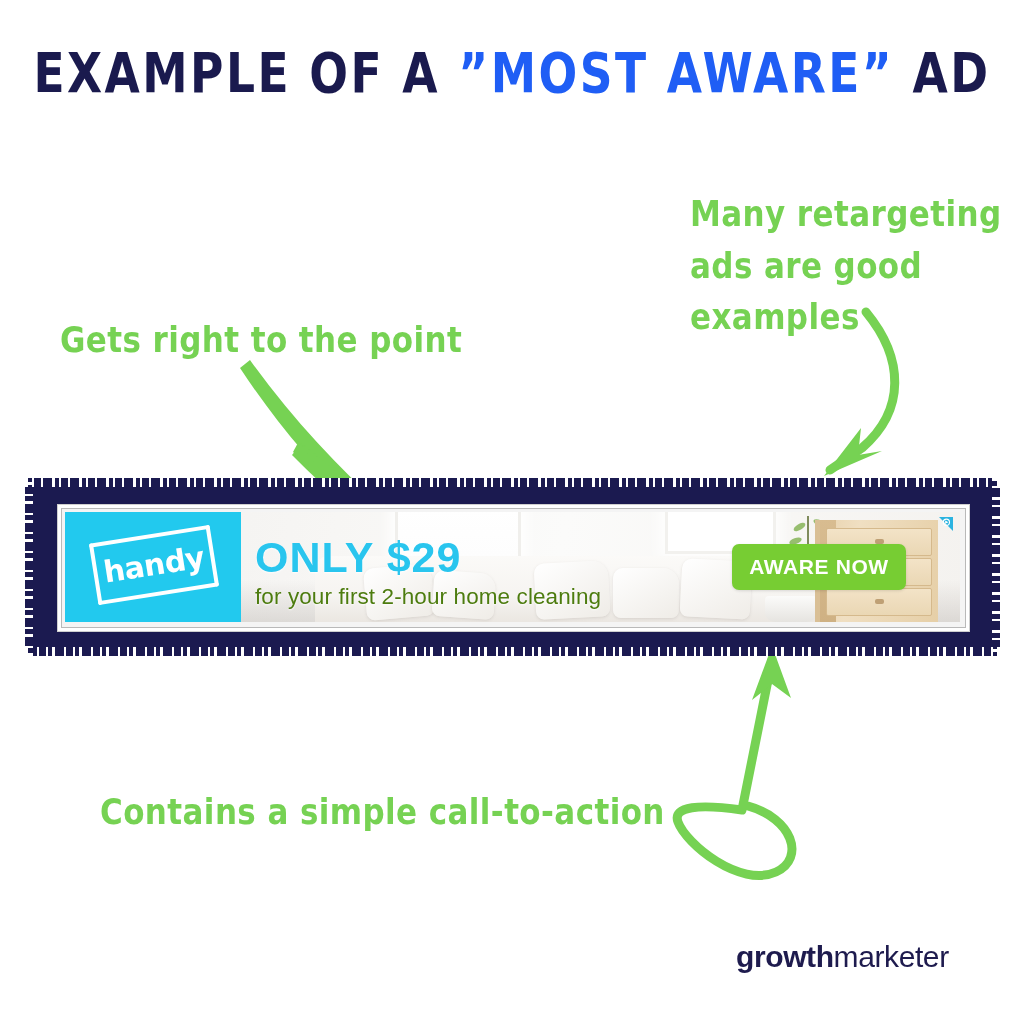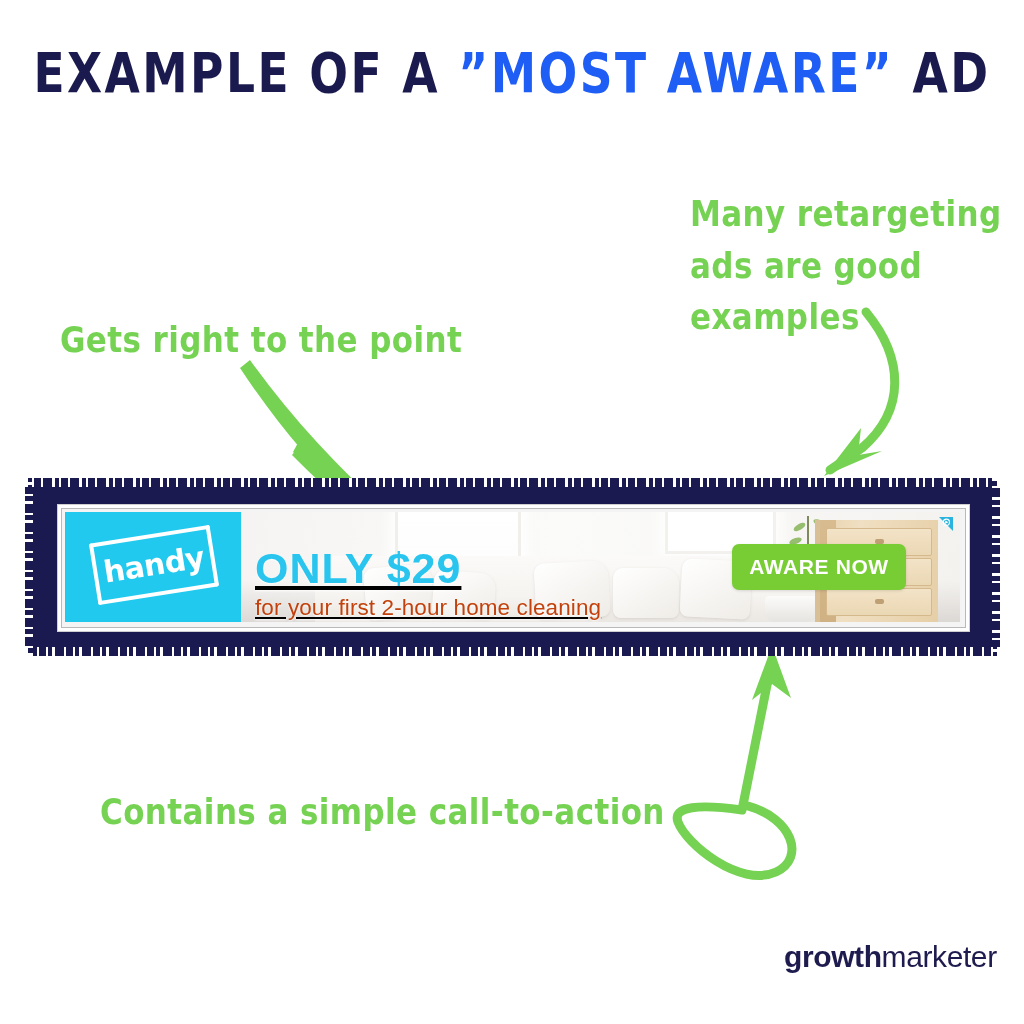--- a/index.html
+++ b/index.html
@@ -200,33 +200,33 @@
     position:absolute;left:0;top:0;width:122px;height:62px;
     display:flex;align-items:center;justify-content:center;
     color:#ffffff;
     font-family:"DejaVu Sans", sans-serif;
     font-weight:bold;font-size:30px;letter-spacing:-0.5px;
     line-height:1;
   }
 
   
   .headline{
-    position:absolute;left:190px;top:31px;width:470px;text-decoration:underline;
+    position:absolute;left:190px;top:20px;width:470px;
   }
   .headline .big{
     color:#29c5ee;
     font-family:"Liberation Sans", sans-serif;
     font-weight:bold;
     font-size:43px;
     line-height:50px;
     letter-spacing:1px;
     text-shadow:0 1px 2px rgba(255,255,255,0.9);
   }
   .headline .sub{
-    color:#c2410c;
+    color:#4d7c0f;
     font-family:"Liberation Sans", sans-serif;
     font-size:22.5px;
     line-height:30px;
     letter-spacing:0.1px;
     text-shadow:0 1px 2px rgba(255,255,255,0.9);
   }
 
   
   .cta{
     position:absolute;left:667px;top:32px;
@@ -240,21 +240,21 @@
     box-shadow:0 1px 3px rgba(0,0,0,0.12);
   }
 
   
   .adchoices{
     position:absolute;right:6px;top:4px;width:16px;height:16px;
   }
 
   
   #brand{
-    position:absolute;left:784px;top:940px;
+    position:absolute;left:736px;top:940px;
     font-family:"Liberation Sans", sans-serif;
     font-size:30px;
     color:#1e1b4e;
     letter-spacing:-0.4px;
     white-space:nowrap;
   }
   #brand .b{font-weight:bold;}
   #brand .n{font-weight:normal;}
 </style>
 </head>

